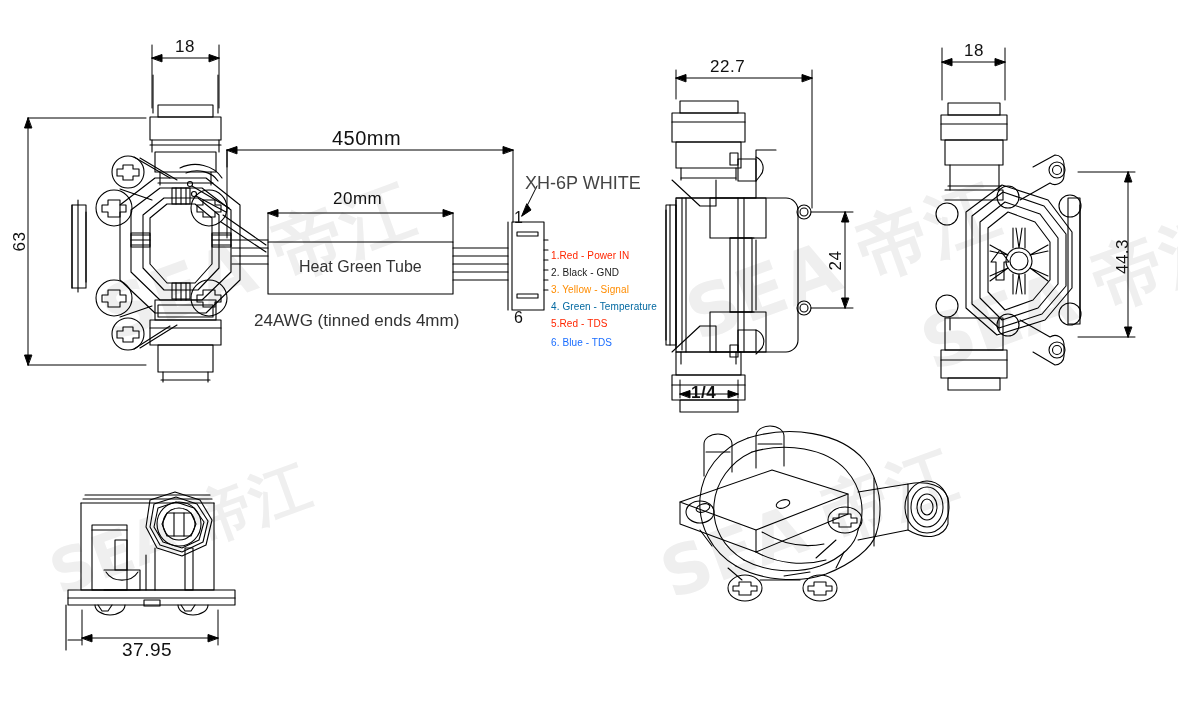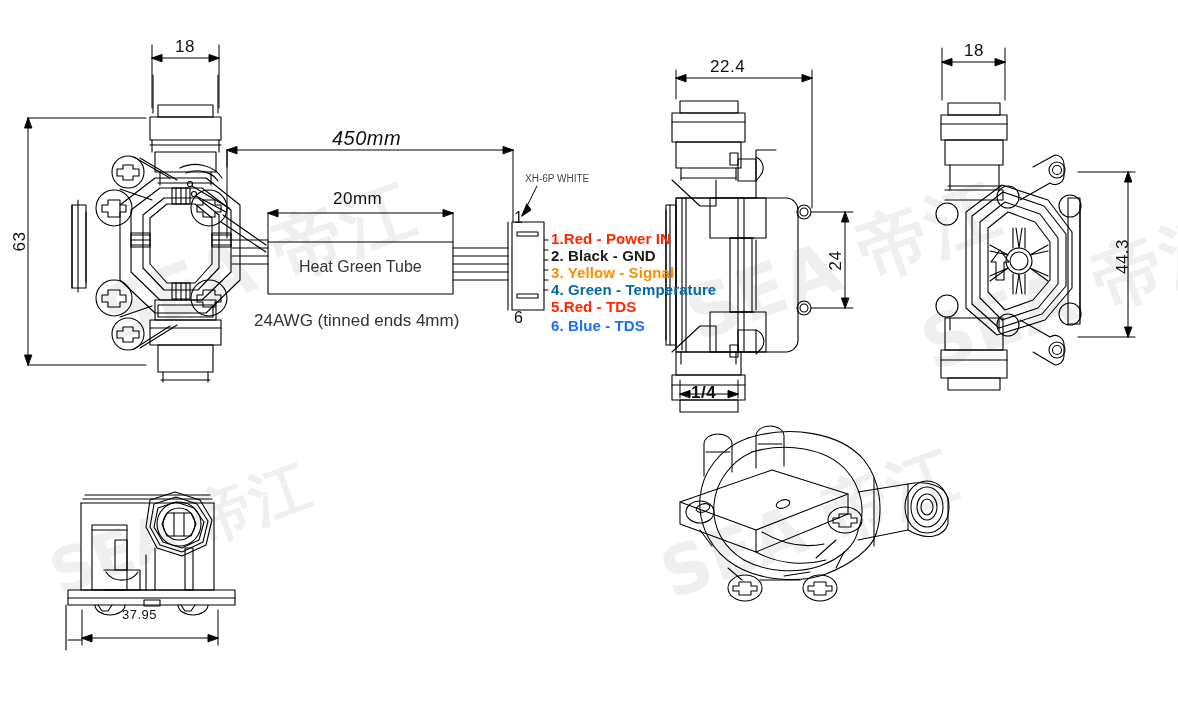--- a/index.html
+++ b/index.html
@@ -24,23 +24,23 @@
   }
   .lbl {
     position: absolute;
     white-space: nowrap;
     color: #1a1a1a;
     font-family: "Liberation Sans", "DejaVu Sans", sans-serif;
     line-height: 1;
   }
   .dim  { font-size: 17px; color: #111; letter-spacing: .5px; }
   .dim-v { transform-origin: 50% 50%; }
-  .big  { font-size: 20px; font-style: italic; }
+  .big  { font-size: 20px; }
   .note { font-size: 15px; color: #333; }
-  .legend { font-size: 15px; font-weight: bold; letter-spacing: .1px; }
+  .legend { font-size: 10px; font-weight: normal; letter-spacing: .1px; margin-top: 20px; }
   .wm {
     position: absolute;
     color: #efefef;
     font-weight: bold;
     white-space: nowrap;
     user-select: none;
     pointer-events: none;
     font-family: "DejaVu Sans", sans-serif;
   }
 </style>
@@ -392,38 +392,38 @@
   <div class="lbl dim dim-v" style="left:10px; top:233px; transform:rotate(-90deg);">63</div>
 
   <div class="lbl dim big" style="left:332px; top:128px;">450mm</div>
 
   <div class="lbl dim" style="left:333px; top:190px;">20mm</div>
 
   <div class="lbl note" style="left:299px; top:259px; font-size:16px;">Heat Green Tube</div>
 
   <div class="lbl note" style="left:254px; top:312px; font-size:17px;">24AWG (tinned ends 4mm)</div>
 
-  <div class="lbl note" style="left:525px; top:174px; font-size:10px; color:#444;">XH-6P WHITE</div>
+  <div class="lbl note" style="left:525px; top:174px; font-size:18px; color:#444;">XH-6P WHITE</div>
 
   <div class="lbl dim" style="left:514px; top:210px; font-size:16px;">1</div>
 
   <div class="lbl dim" style="left:514px; top:310px; font-size:16px;">6</div>
 
   <div class="lbl legend" style="left: 551px; top: 231px; color: rgb(255, 38, 0);">1.Red - Power IN</div>
   <div class="lbl legend" style="left: 551px; top: 248px; color: rgb(26, 26, 26);">2. Black - GND</div>
   <div class="lbl legend" style="left: 551px; top: 265px; color: rgb(255, 140, 0); text-align: right;">3. Yellow - Signal</div>
   <div class="lbl legend" style="left: 551px; top: 282px; color: #0369a1;">4. Green - Temperature</div>
   <div class="lbl legend" style="left: 551px; top: 299px; color: rgb(255, 38, 0);">5.Red - TDS</div>
   <div class="lbl legend" style="left: 551px; top: 318px; color: rgb(26, 109, 255);">6. Blue - TDS</div>
 
-  <div class="lbl dim" style="left:710px; top:58px;">22.4</div>
+  <div class="lbl dim" style="left:710px; top:58px;">22.7</div>
 
   <div class="lbl dim dim-v" style="left:826px; top:252px; transform:rotate(-90deg);">24</div>
 
   <div class="lbl dim" style="left:691px; top:384px;font-weight:bold;">1/4</div>
 
   <div class="lbl dim" style="left:964px; top:42px;">18</div>
 
   <div class="lbl dim dim-v" style="left:1105px; top:248px; transform:rotate(-90deg);">44.3</div>
 
-  <div class="lbl dim" style="left:122px; top:608px; font-size:13px;">37.95</div>
+  <div class="lbl dim" style="left:122px; top:640px; font-size:19px;">37.95</div>
 
 </div>
 
 </body></html>

